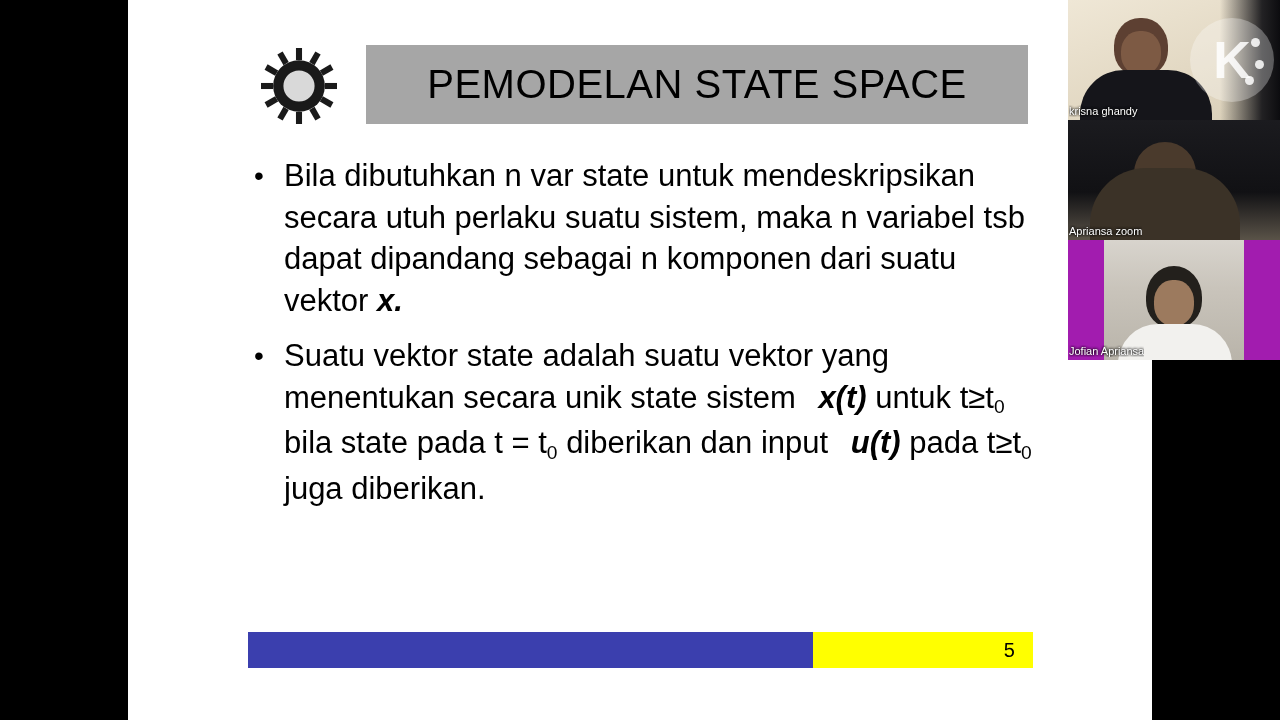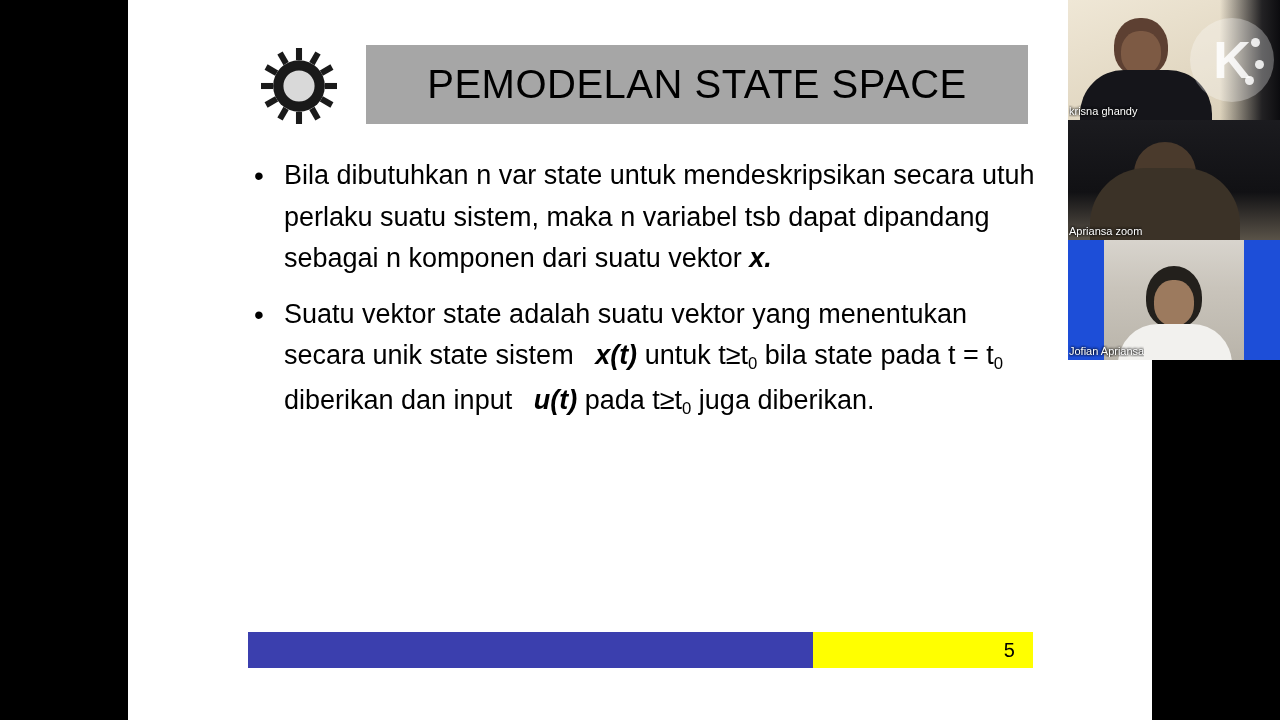--- a/index.html
+++ b/index.html
@@ -69,21 +69,21 @@
   .bullets {
     position: absolute;
     left: 118px;
     top: 155px;
     width: 790px;
   }
   .bullet {
     position: relative;
     padding-left: 38px;
     margin-bottom: 14px;
-    font-size: 27px;
+    font-size: 31px;
     line-height: 41.5px;
     color: #000000;
     font-family: "Liberation Sans", sans-serif;
   }
   .bullet::before {
     content: "\2022";
     position: absolute;
     left: 8px;
     top: 0;
     font-size: 28px;
@@ -224,21 +224,21 @@
     left: 4px; top: 38px;
     font-size: 25px;
     letter-spacing: 0.5px;
     font-family: "Liberation Sans", sans-serif;
     font-weight: bold;
   }
   .kine .a { color: #ffffff; }
   .kine .b { color: #b9b9bd; font-weight: normal; }
 
   
-  .tile3 { background: #1d4ed8; text-decoration: underline; }
+  .tile3 { background: #a21caf; text-decoration: underline; }
   .tile3 .bg3 {
     position: absolute; left: 36px; top: 0; width: 140px; height: 120px;
     background: linear-gradient(180deg, #d8d4cd 0%, #c9c4bb 40%, #b9b4aa 100%);
   }
   .tile3 .head3 {
     position: absolute; left: 78px; top: 26px; width: 56px; height: 62px;
     background: #23201c; border-radius: 50% 50% 44% 44%;
   }
   .tile3 .face3 {
     position: absolute; left: 86px; top: 40px; width: 40px; height: 46px;

